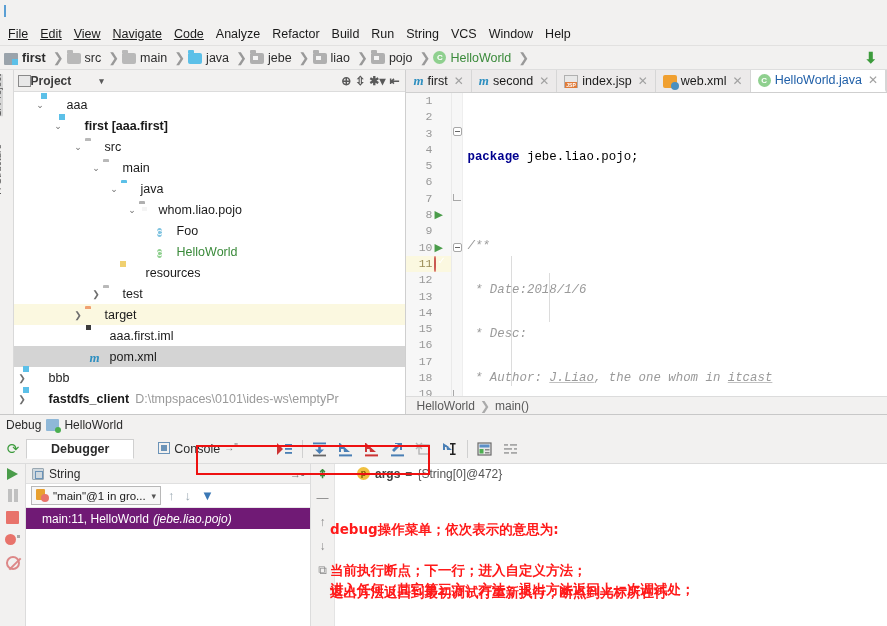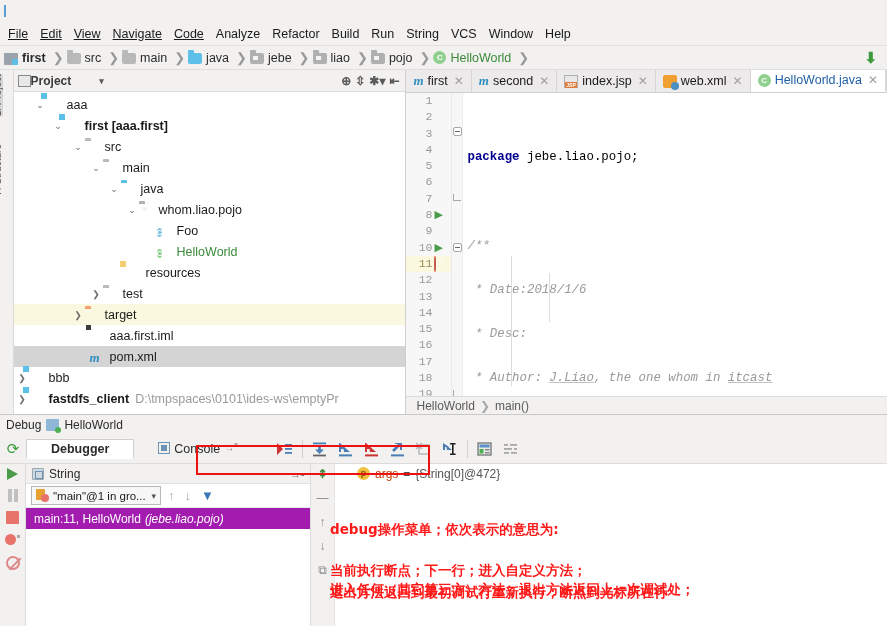--- a/index.html
+++ b/index.html
@@ -195,39 +195,39 @@
     height:19px; padding:0 4px; width:130px; font-size:11.5px; color:#1a1a1a;
   }
   .thrico { width:13px; height:13px; position:relative; }
   .thrico b { position:absolute; left:0; top:0; width:9px; height:11px; background:#e8a030; border-radius:1px; }
   .thrico i { position:absolute; right:0; bottom:0; width:8px; height:8px; border-radius:50%; background:#e8736b; }
   .thrbox .cv { margin-left:auto; color:#555; font-size:9px; }
   .upar, .dnar { color:#9aa8b2; font-size:13px; padding:0 3px; }
   .funnel { color:#3b78b5; font-size:13px; padding:0 3px; }
 
   .framerow {
-    height:21px; display:flex; align-items:center; padding-left:8px;
-    background:#a21caf; color:#fff; font-size:12px; white-space:nowrap;
+    height:21px; display:flex; align-items:center; padding-left:16px;
+    background:#701a75; color:#fff; font-size:12px; white-space:nowrap;
   }
   .framerow i { font-style:italic; margin-left:4px; }
 
   .varscol { flex:1; background:#fff; position:relative; }
   .varstoolcol {
     width:24px; float:left; height:100%; background:#f2f1f0; border-right:1px solid #e4e4e4;
     display:flex; flex-direction:column; align-items:center; padding-top:3px; gap:10px;
   }
   .vbtn { font-size:12px; color:#888; }
   .vbtn.plus { color:#3a8a3a; font-weight:bold; }
 
   .varrow { display:flex; align-items:center; gap:5px; padding-left:22px; height:19px; font-size:12px; }
   .pdot {
     width:13px; height:13px; border-radius:50%; background:#f0c040; color:#7a5a00;
     font-size:9px; text-align:center; line-height:13px; font-weight:bold;
   }
-  .varname { font-weight:normal; color:#c2410c; }
+  .varname { font-weight:bold; color:#404040; }
   .varval { color:#555; }
 
   .annot {
     position:absolute; left:26px; color:#ff1a1a; font-weight:bold;
     font-family:"DejaVu Sans", sans-serif; font-size:13.5px; white-space:nowrap;
   }
   .wmark {
     position:absolute; color:#d8d8d8; font-family:"Liberation Serif", serif;
     font-size:19px; white-space:nowrap; letter-spacing:1px;
   }

